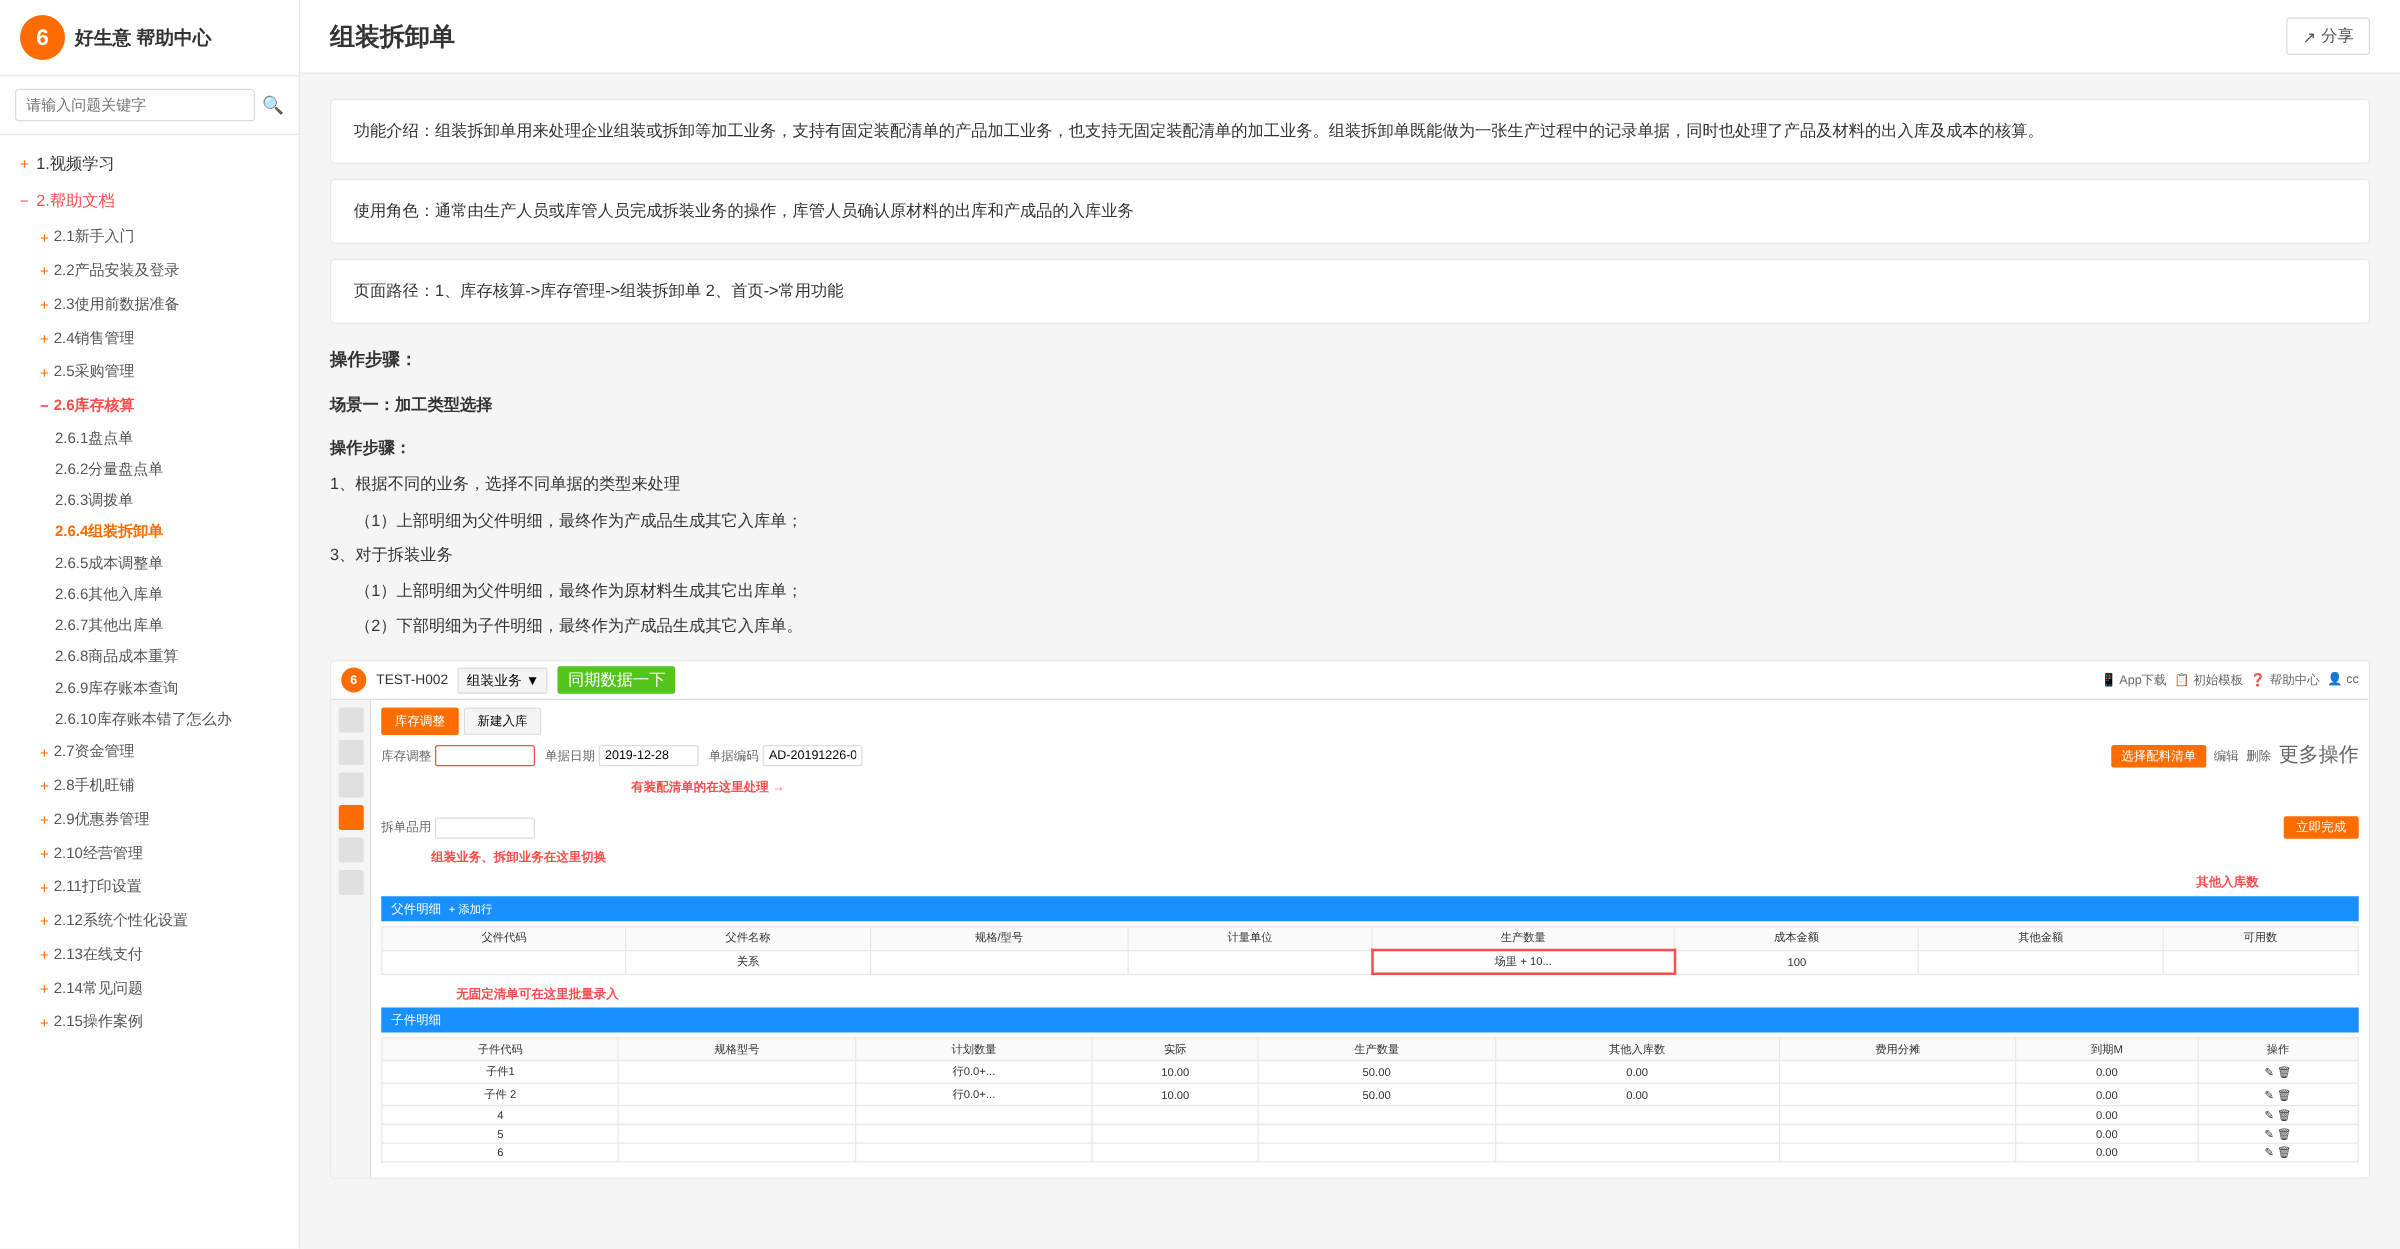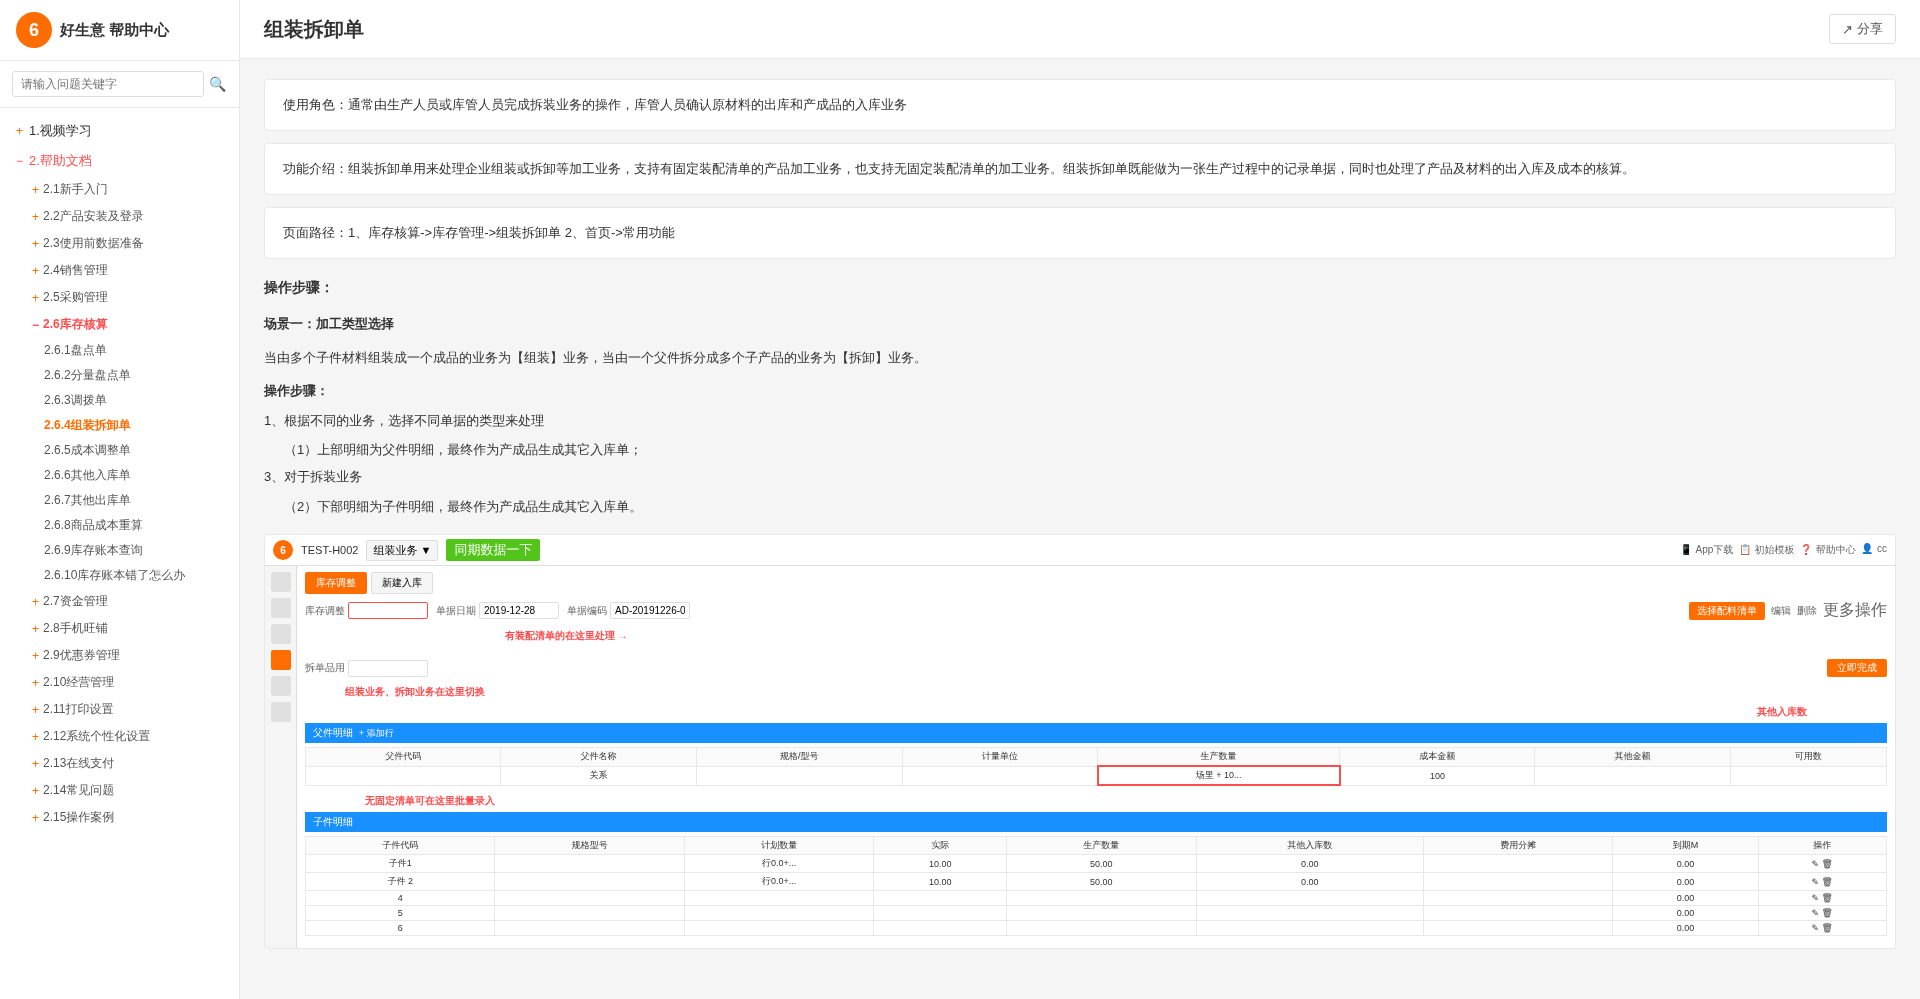--- a/index.html
+++ b/index.html
@@ -334,39 +334,37 @@
     <h1 class="page-title">组装拆卸单</h1>
     <button class="share-btn">
       <span>↗</span>
       <span>分享</span>
     </button>
   </div>
 
   <div id="content">
 
     <div class="info-block">
+      <span>功能介绍：组装拆卸单用来处理企业组装或拆卸等加工业务，支持有固定装配清单的产品加工业务，也支持无固定装配清单的加工业务。组装拆卸单既能做为一张生产过程中的记录单据，同时也处理了产品及材料的出入库及成本的核算。</span>
+    </div>
+    <div class="info-block">
       <span>使用角色：通常由生产人员或库管人员完成拆装业务的操作，库管人员确认原材料的出库和产成品的入库业务</span>
-    </div>
-    <div class="info-block">
-      <span>功能介绍：组装拆卸单用来处理企业组装或拆卸等加工业务，支持有固定装配清单的产品加工业务，也支持无固定装配清单的加工业务。组装拆卸单既能做为一张生产过程中的记录单据，同时也处理了产品及材料的出入库及成本的核算。</span>
     </div>
     <div class="info-block">
       <span>页面路径：1、库存核算-&gt;库存管理-&gt;组装拆卸单 2、首页-&gt;常用功能</span>
     </div>
 
     <div class="op-steps">
       <div class="section-title">操作步骤：</div>
       <div class="scenario-title">场景一：加工类型选择</div>
-      <div class="step">
-        <span>当由多个子件材料组装成一个成品的业务为【组装】业务，当由一个父件拆分成多个子产品的业务为【拆卸】业务。</span>
-      </div>
       <div class="step" style="margin-top:10px; font-weight:bold;">操作步骤：</div>
       <div class="step">1、根据不同的业务，选择不同单据的类型来处理</div>
       <div class="sub-step">（1）上部明细为父件明细，最终作为产成品生成其它入库单；</div>
       <div class="step">3、对于拆装业务</div>
+      <div class="sub-step">（1）上部明细为父件明细，最终作为原材料生成其它出库单；</div>
       <div class="sub-step">（2）下部明细为子件明细，最终作为产成品生成其它入库单。</div>
     </div>
 
     <div class="screenshot-container" style="position:relative;">
       <div class="app-screenshot">
 
         <div class="app-topbar">
           <div class="app-logo-sm">6</div>
           <span style="font-size:11px;color:#333;">TEST-H002</span>
           <div class="app-selector">组装业务 ▼</div>

